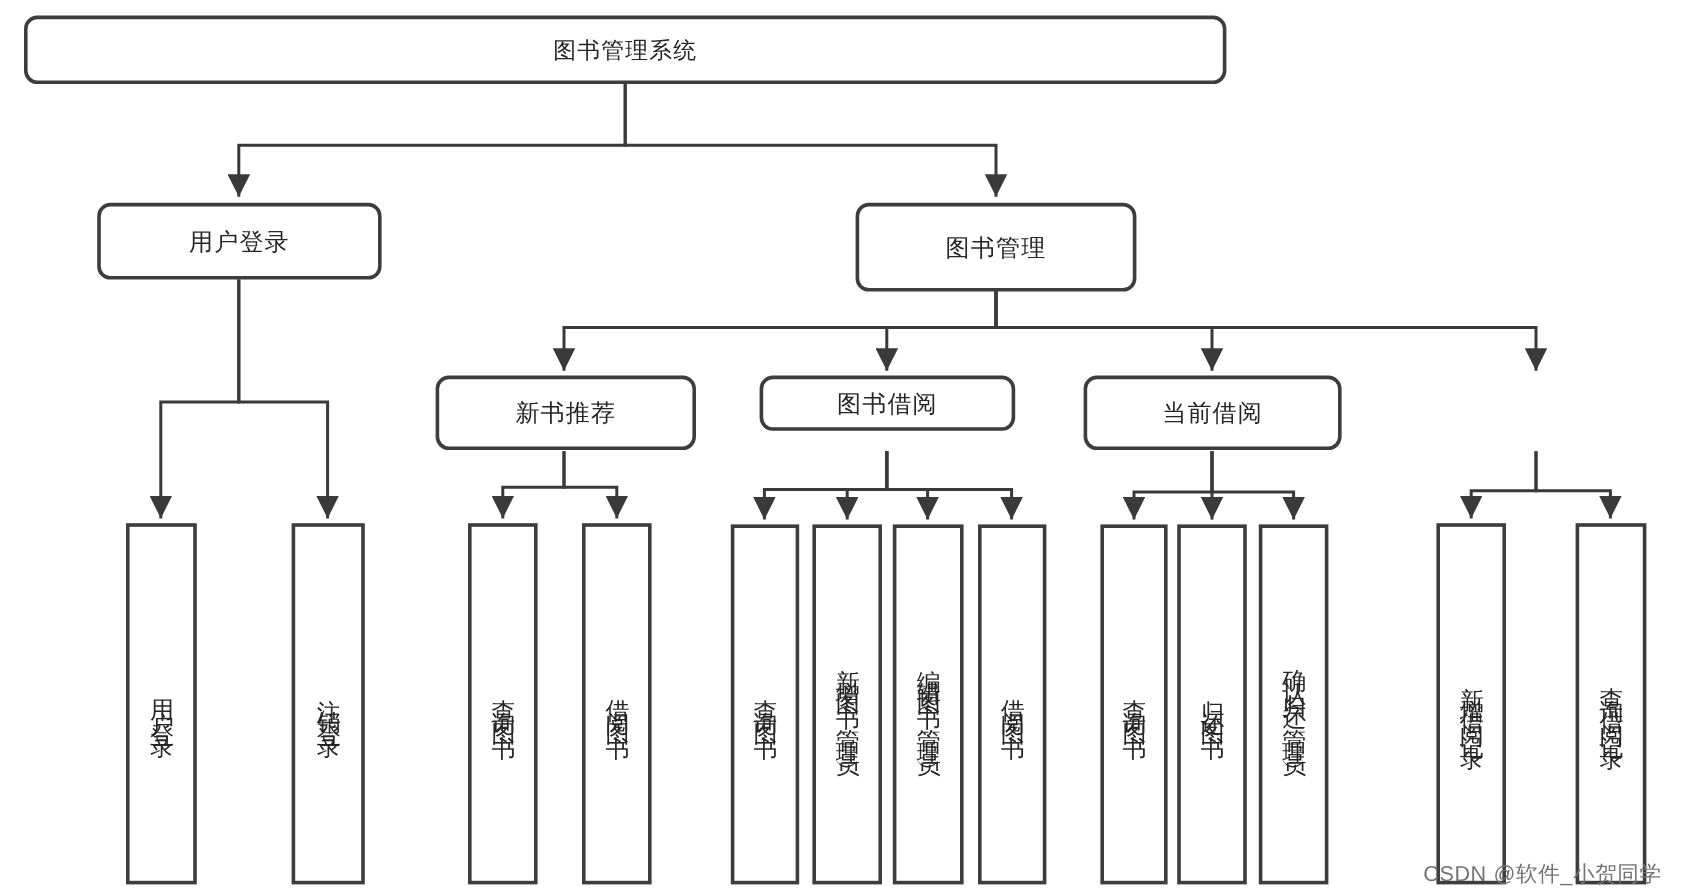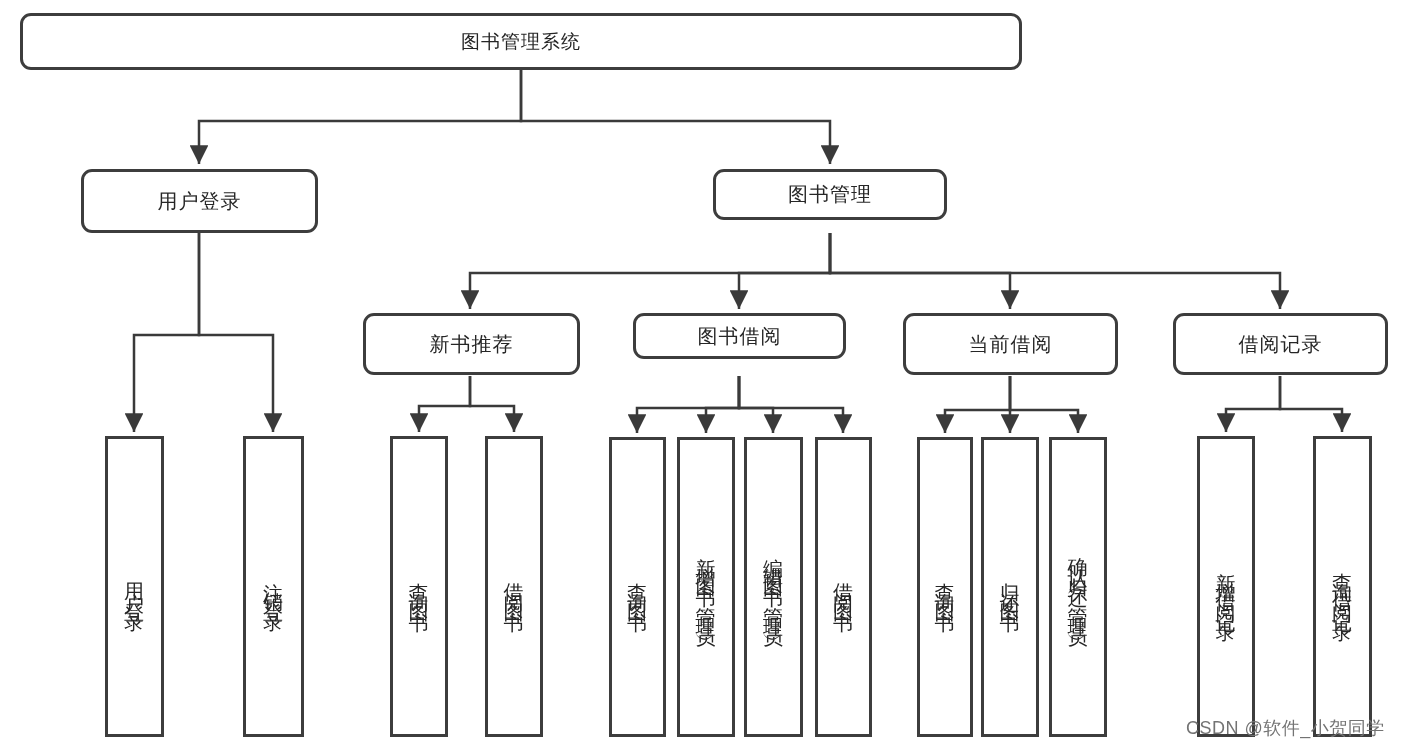--- a/index.html
+++ b/index.html
@@ -79,35 +79,32 @@
     </g>
   </svg>
 
   <div class="box hbox rootbox" style="left:20px;top:13px;width:1002px;height:57px;">
     <span>图书管理系统</span>
   </div>
 
   <div class="box hbox" style="left:81px;top:169px;width:237px;height:64px;">
     <span>用户登录</span>
   </div>
-  <div class="box hbox" style="left:713px;top:169px;width:234px;height:51px;">
+  <div class="box hbox" style="left:713px;top:169px;width:234px;height:74px;">
     <span>图书管理</span>
   </div>
 
   <div class="box hbox" style="left:363px;top:313px;width:217px;height:62px;justify-content:center;">
     <span>新书推荐</span>
   </div>
   <div class="box hbox" style="left:633px;top:313px;width:213px;height:46px;">
     <span>图书借阅</span>
   </div>
   <div class="box hbox" style="left:903px;top:313px;width:215px;height:62px;">
     <span>当前借阅</span>
-  </div>
-  <div class="box hbox" style="left:1173px;top:313px;width:215px;height:62px;">
-    <span>借阅记录</span>
   </div>
 
   <div class="box vbox" style="left:105px;top:436px;width:59px;height:301px;">
     <span class="vtext">用户登录</span>
   </div>
   <div class="box vbox" style="left:243px;top:436px;width:61px;height:301px;">
     <span class="vtext">注销登录</span>
   </div>
 
   <div class="box vbox" style="left:390px;top:436px;width:58px;height:301px;">

